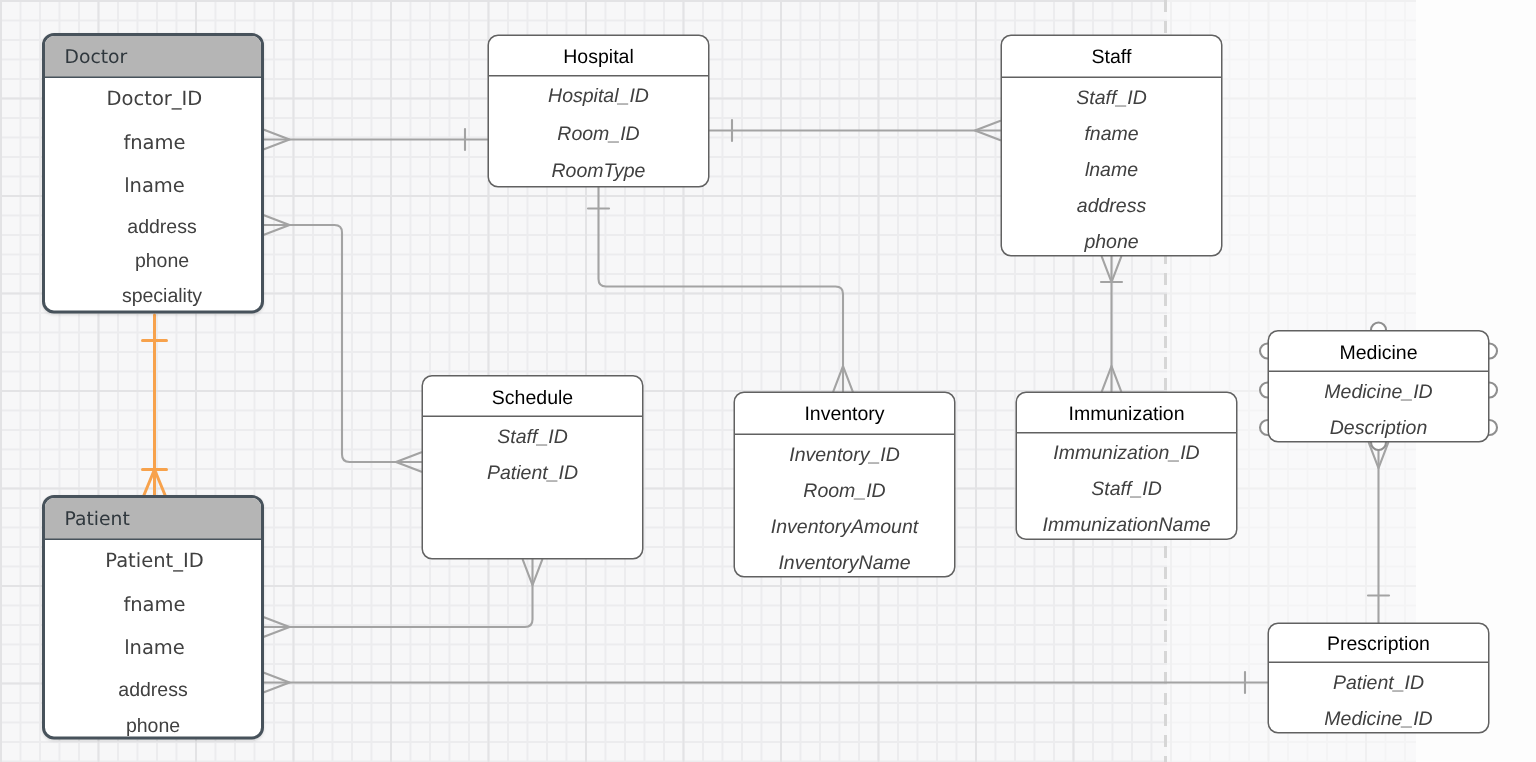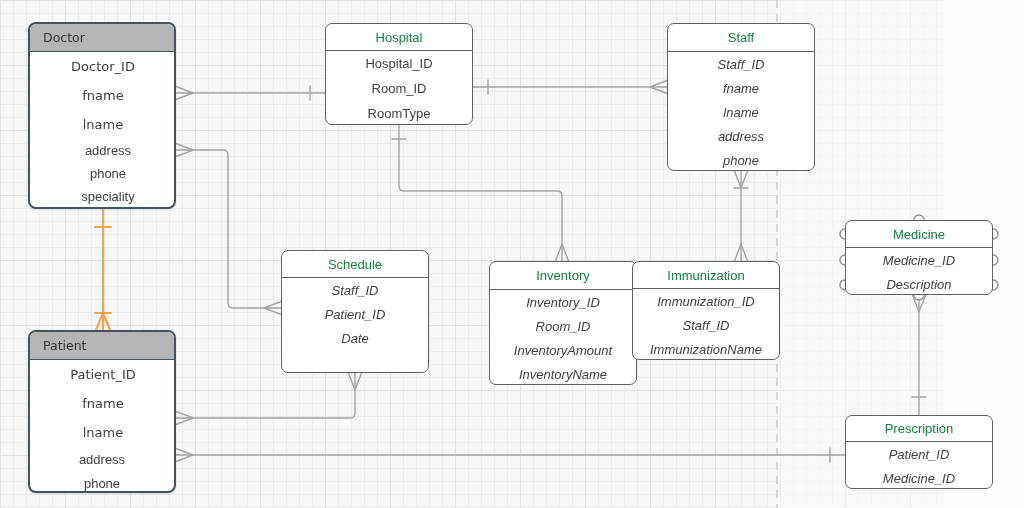--- a/index.html
+++ b/index.html
@@ -17,26 +17,26 @@
     background:rgba(252,252,252,0.55);z-index:0;}
   svg.wires{position:absolute;left:0;top:0;z-index:1;}
   .edge{stroke:var(--edge-gray,#a3a3a3);stroke-width:1.4;fill:none;stroke-linecap:round;stroke-linejoin:round;}
   .edge-orange{stroke:var(--accent-orange,#f7a24c);stroke-width:2;fill:none;stroke-linecap:round;}
   .divider{stroke:var(--page-divider,#d6d6d6);stroke-width:2;stroke-dasharray:8 6;fill:none;}
   .cp{fill:#ffffff;stroke:#8f8f8f;stroke-width:1.4;}
 
   .entity{position:absolute;z-index:2;box-sizing:border-box;background:#ffffff;
     border:1px solid var(--entity-border,#616161);border-radius:7px;overflow:hidden;}
   .entity .e-title{display:flex;align-items:center;justify-content:center;
-    font-size:13px;color:#15803d;border-bottom:1px solid var(--entity-border,#616161);
+    font-size:13px;color:#000000;border-bottom:1px solid var(--entity-border,#616161);
     box-sizing:border-box;}
   .entity .e-row{display:flex;align-items:center;justify-content:center;
     font-size:13px;color:#404040;box-sizing:border-box;}
   .plain .e-title{height:27px;}
-  .row24{height:24px;font-style:italic;} .row25{height:25px;}
+  .row24{height:24px;font-style:italic;} .row25{height:25px;font-style:italic;}
 
   .strong{border:2px solid var(--strong-border,#47525b);border-radius:8px;
     box-shadow:0 1px 2px rgba(0,0,0,0.12);}
   .strong .e-title{background:var(--header-fill,#b5b5b5);height:28px;
     justify-content:flex-start;padding-left:13px;
     font-family:"DejaVu Sans",sans-serif;font-size:12.5px;color:#2f373d;
     border-bottom:1px solid var(--strong-border,#47525b);}
   .muted-row{justify-content:flex-start;padding-left:2px;height:29px;
     font-family:"DejaVu Sans",sans-serif;font-size:12.5px;
     color:var(--muted-text,#5e6e7e);}
@@ -145,32 +145,31 @@
     <div class="e-row row24">fname</div>
     <div class="e-row row24">lname</div>
     <div class="e-row row24">address</div>
     <div class="e-row row24">phone</div>
   </div>
 
   <div class="entity plain" style="left:281px;top:250px;width:148px;height:123px">
     <div class="e-title">Schedule</div>
     <div class="e-row row24">Staff_ID</div>
     <div class="e-row row24">Patient_ID</div>
-    <div class="e-row row24">Date</div>
   </div>
 
   <div class="entity plain" style="left:489px;top:261px;width:148px;height:124px">
     <div class="e-title" style="height:28px">Inventory</div>
     <div class="e-row row24">Inventory_ID</div>
     <div class="e-row row24">Room_ID</div>
     <div class="e-row row24">InventoryAmount</div>
     <div class="e-row row24">InventoryName</div>
   </div>
 
-  <div class="entity plain" style="left:632px;top:261px;width:148px;height:99px">
+  <div class="entity plain" style="left:677px;top:261px;width:148px;height:99px">
     <div class="e-title">Immunization</div>
     <div class="e-row row24">Immunization_ID</div>
     <div class="e-row row24">Staff_ID</div>
     <div class="e-row row24">ImmunizationName</div>
   </div>
 
   <div class="entity plain" style="left:845px;top:220px;width:148px;height:75px">
     <div class="e-title">Medicine</div>
     <div class="e-row row24">Medicine_ID</div>
     <div class="e-row row24">Description</div>

